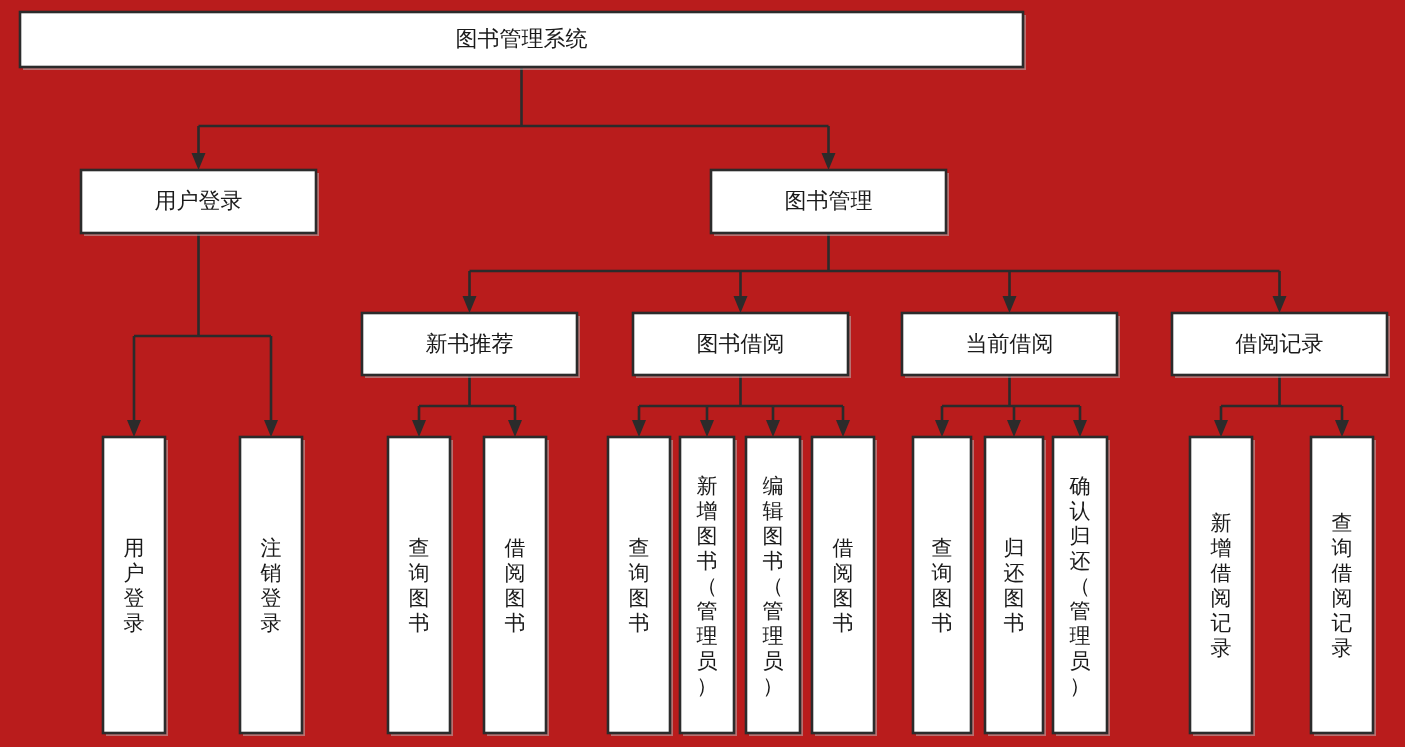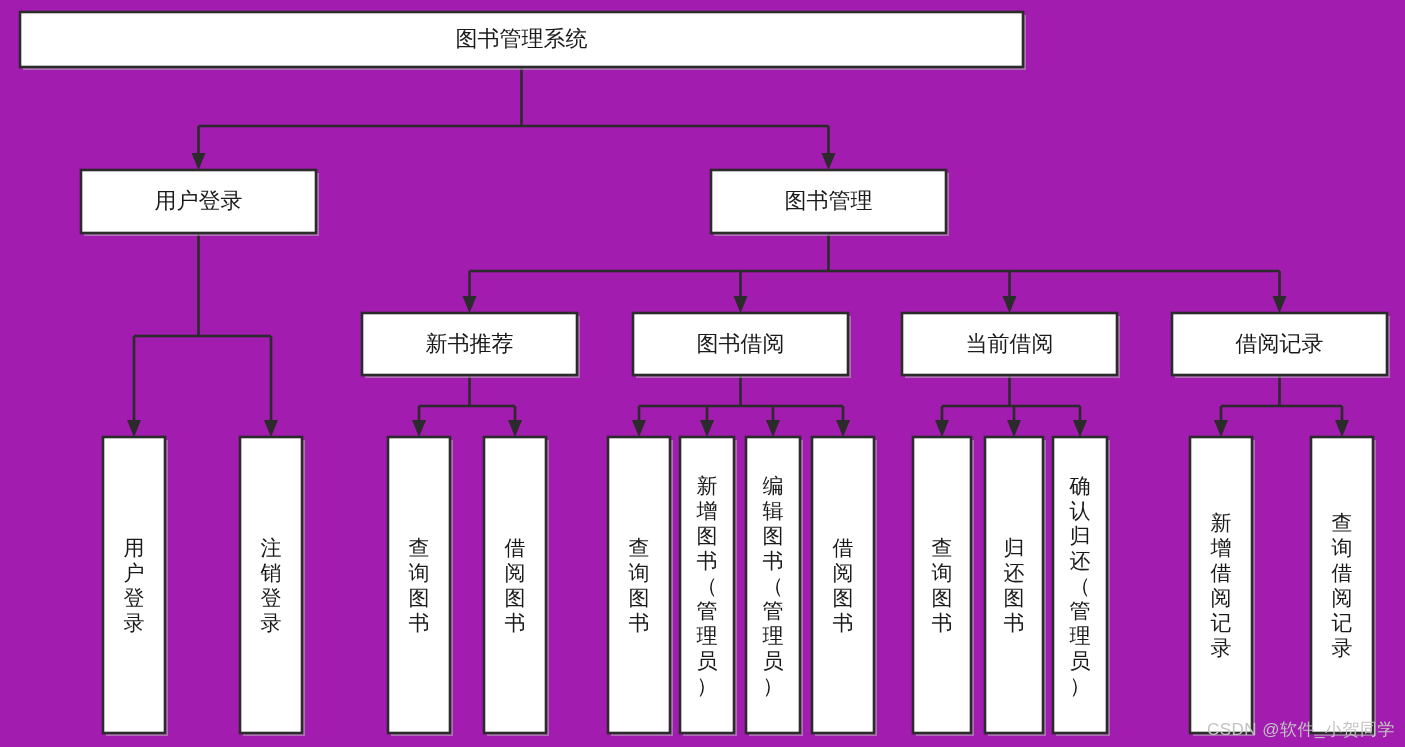--- a/index.html
+++ b/index.html
@@ -10,21 +10,21 @@
   body {
     width: 1405px;
     height: 747px;
     font-family: "Liberation Sans", "DejaVu Sans", sans-serif;
     overflow: hidden;
   }
   #diagram-root {
     position: relative;
     width: 1405px;
     height: 747px;
-    background: #a21caf;
+    background: #b91c1c;
   }
   svg#tree-svg {
     position: absolute;
     left: 0;
     top: 0;
     width: 1405px;
     height: 747px;
     display: block;
   }
   .node-box {
@@ -238,14 +238,13 @@
           <rect x="1190" y="437" width="62" height="296" class="node-box"></rect>
           <text x="1221" class="node-label-v"><tspan x="1221" y="530">新</tspan><tspan x="1221" y="555">增</tspan><tspan x="1221" y="580">借</tspan><tspan x="1221" y="605">阅</tspan><tspan x="1221" y="630">记</tspan><tspan x="1221" y="655">录</tspan></text>
         </g>
         <g>
           <rect x="1314" y="440" width="62" height="296" class="node-shadow"></rect>
           <rect x="1311" y="437" width="62" height="296" class="node-box"></rect>
           <text x="1342" class="node-label-v"><tspan x="1342" y="530">查</tspan><tspan x="1342" y="555">询</tspan><tspan x="1342" y="580">借</tspan><tspan x="1342" y="605">阅</tspan><tspan x="1342" y="630">记</tspan><tspan x="1342" y="655">录</tspan></text>
         </g>
       </g>
   </svg>
-  <div class="watermark">CSDN @软件_小贺同学</div>
 </div>
 
 </body></html>

